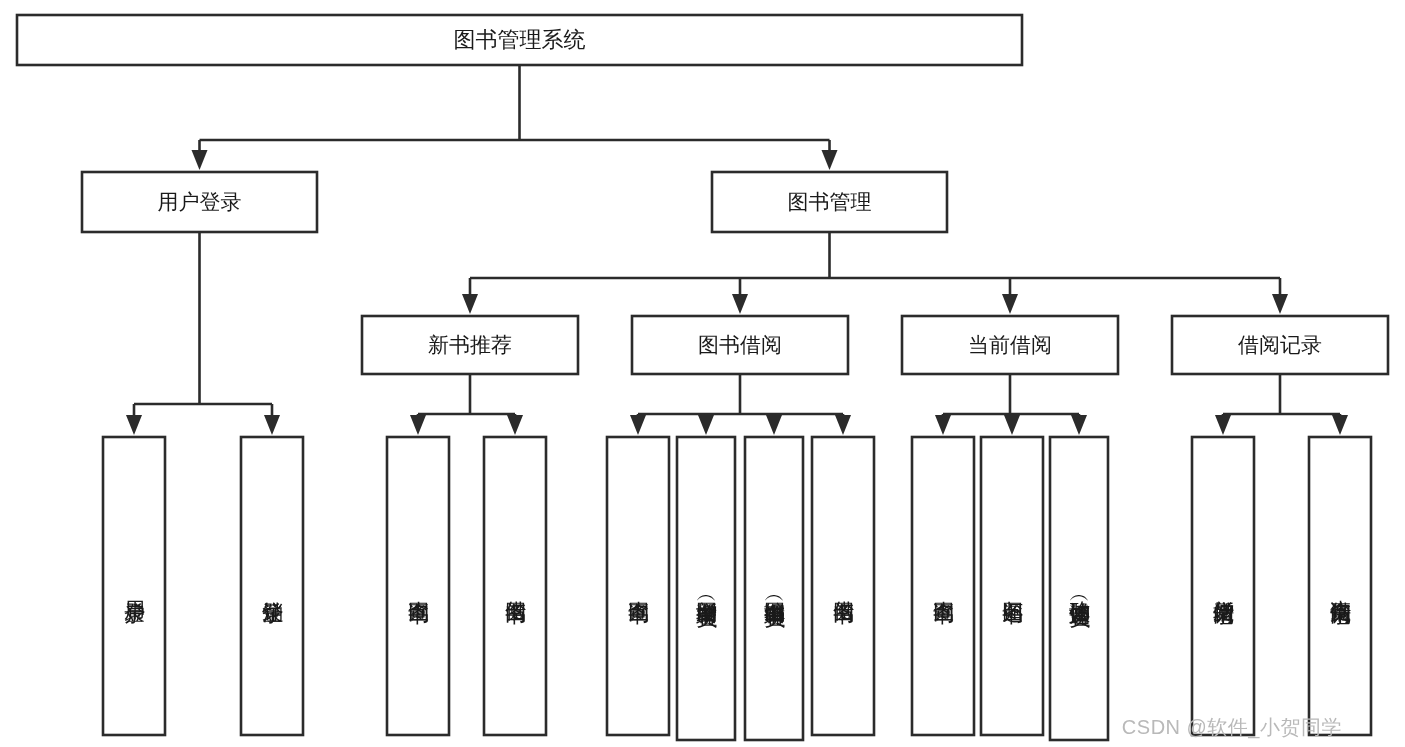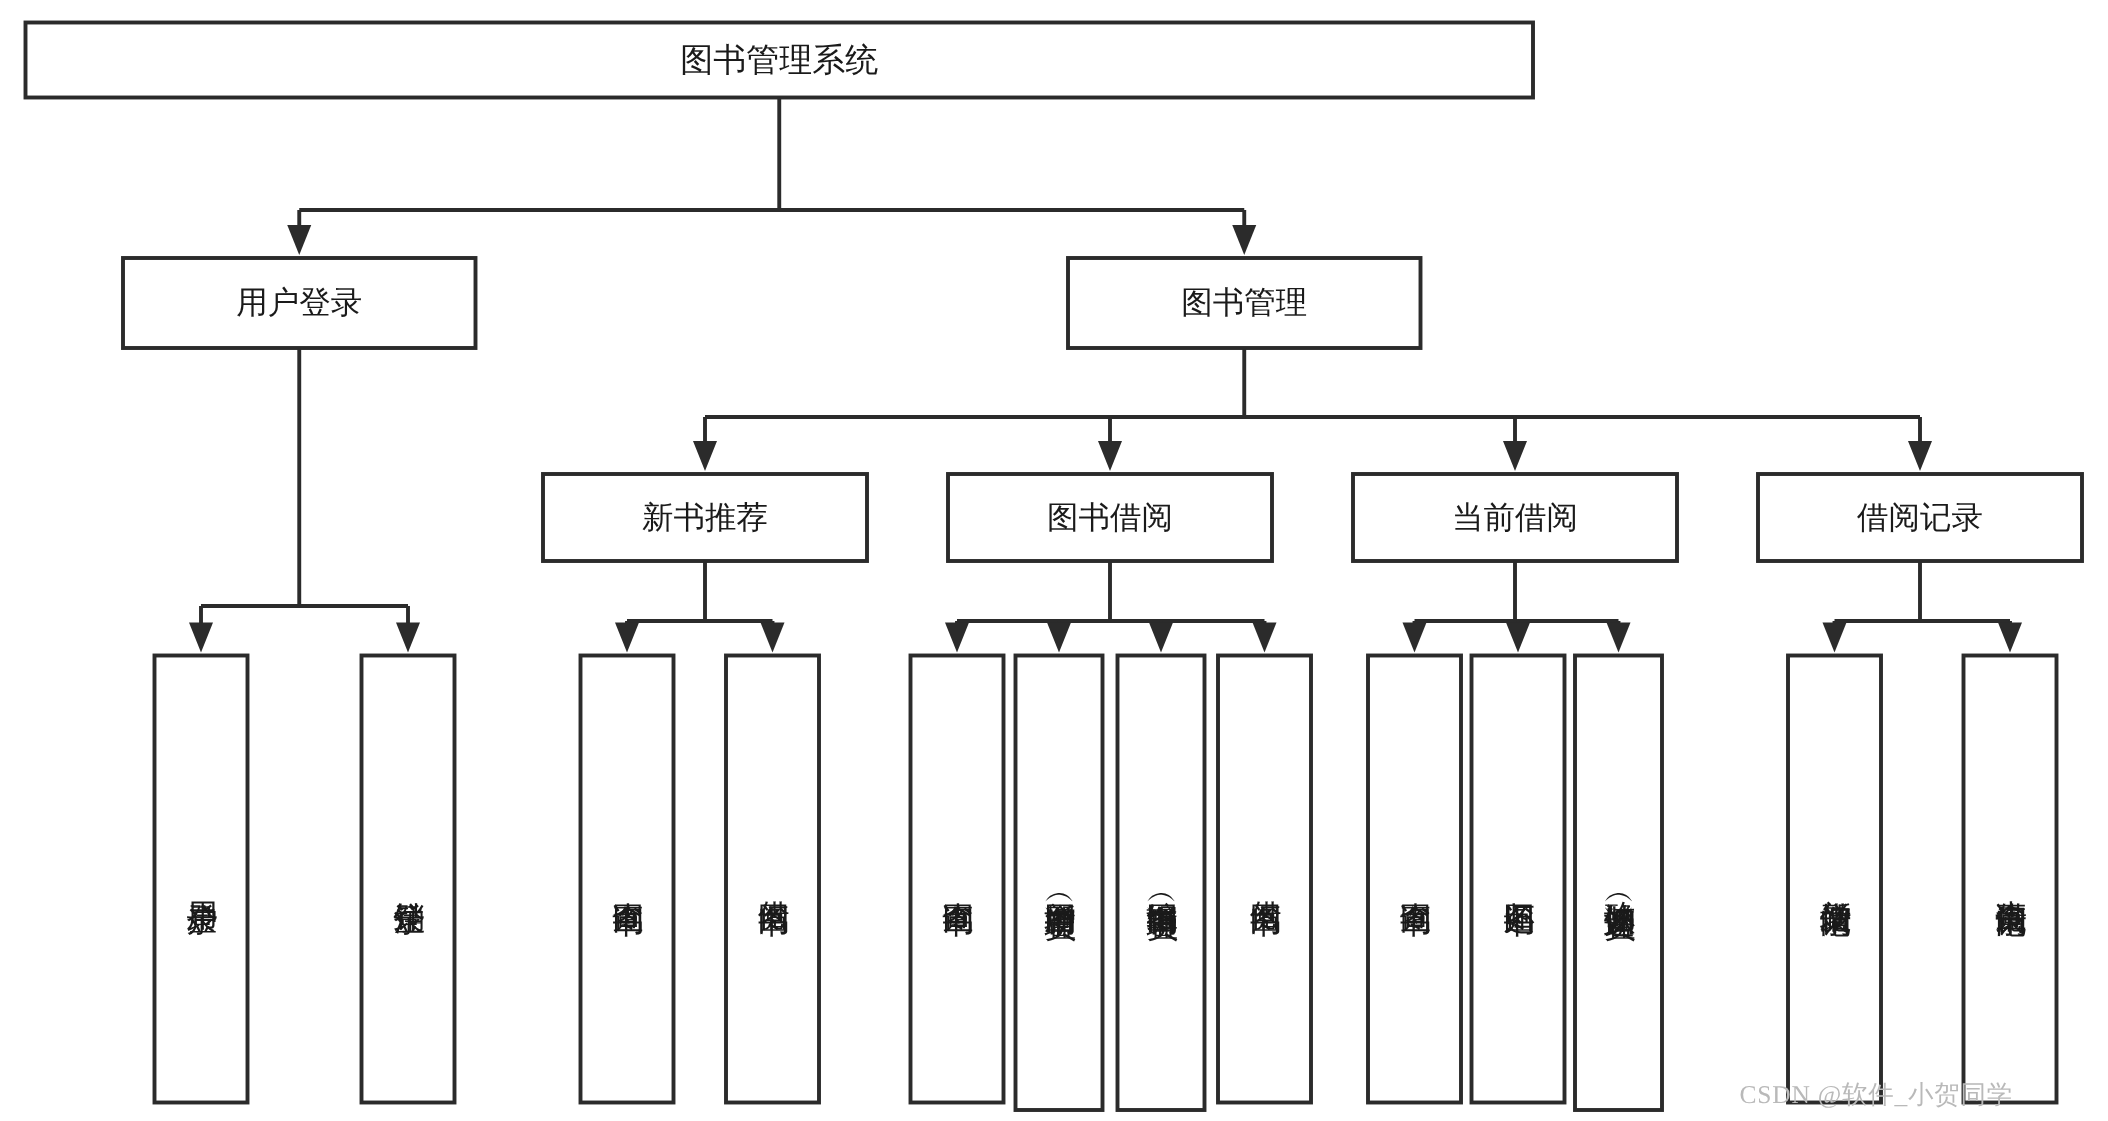--- a/index.html
+++ b/index.html
@@ -61,22 +61,22 @@
     line-height: 1.12;
     letter-spacing: 1px;
     color: #1a1a1a;
     white-space: nowrap;
     pointer-events: none;
   }
   .watermark {
     position: absolute;
     right: 10px;
     bottom: 6px;
-    font-family: Liberation Serif, serif;
-    font-size: 17px;
+    font-family: Liberation Sans, sans-serif;
+    font-size: 20px;
     color: #b9b9b9;
     white-space: nowrap;
     letter-spacing: 0.5px;
   }
 </style>
 </head>
 <body>
 
 <div id="diagram-root">
 

